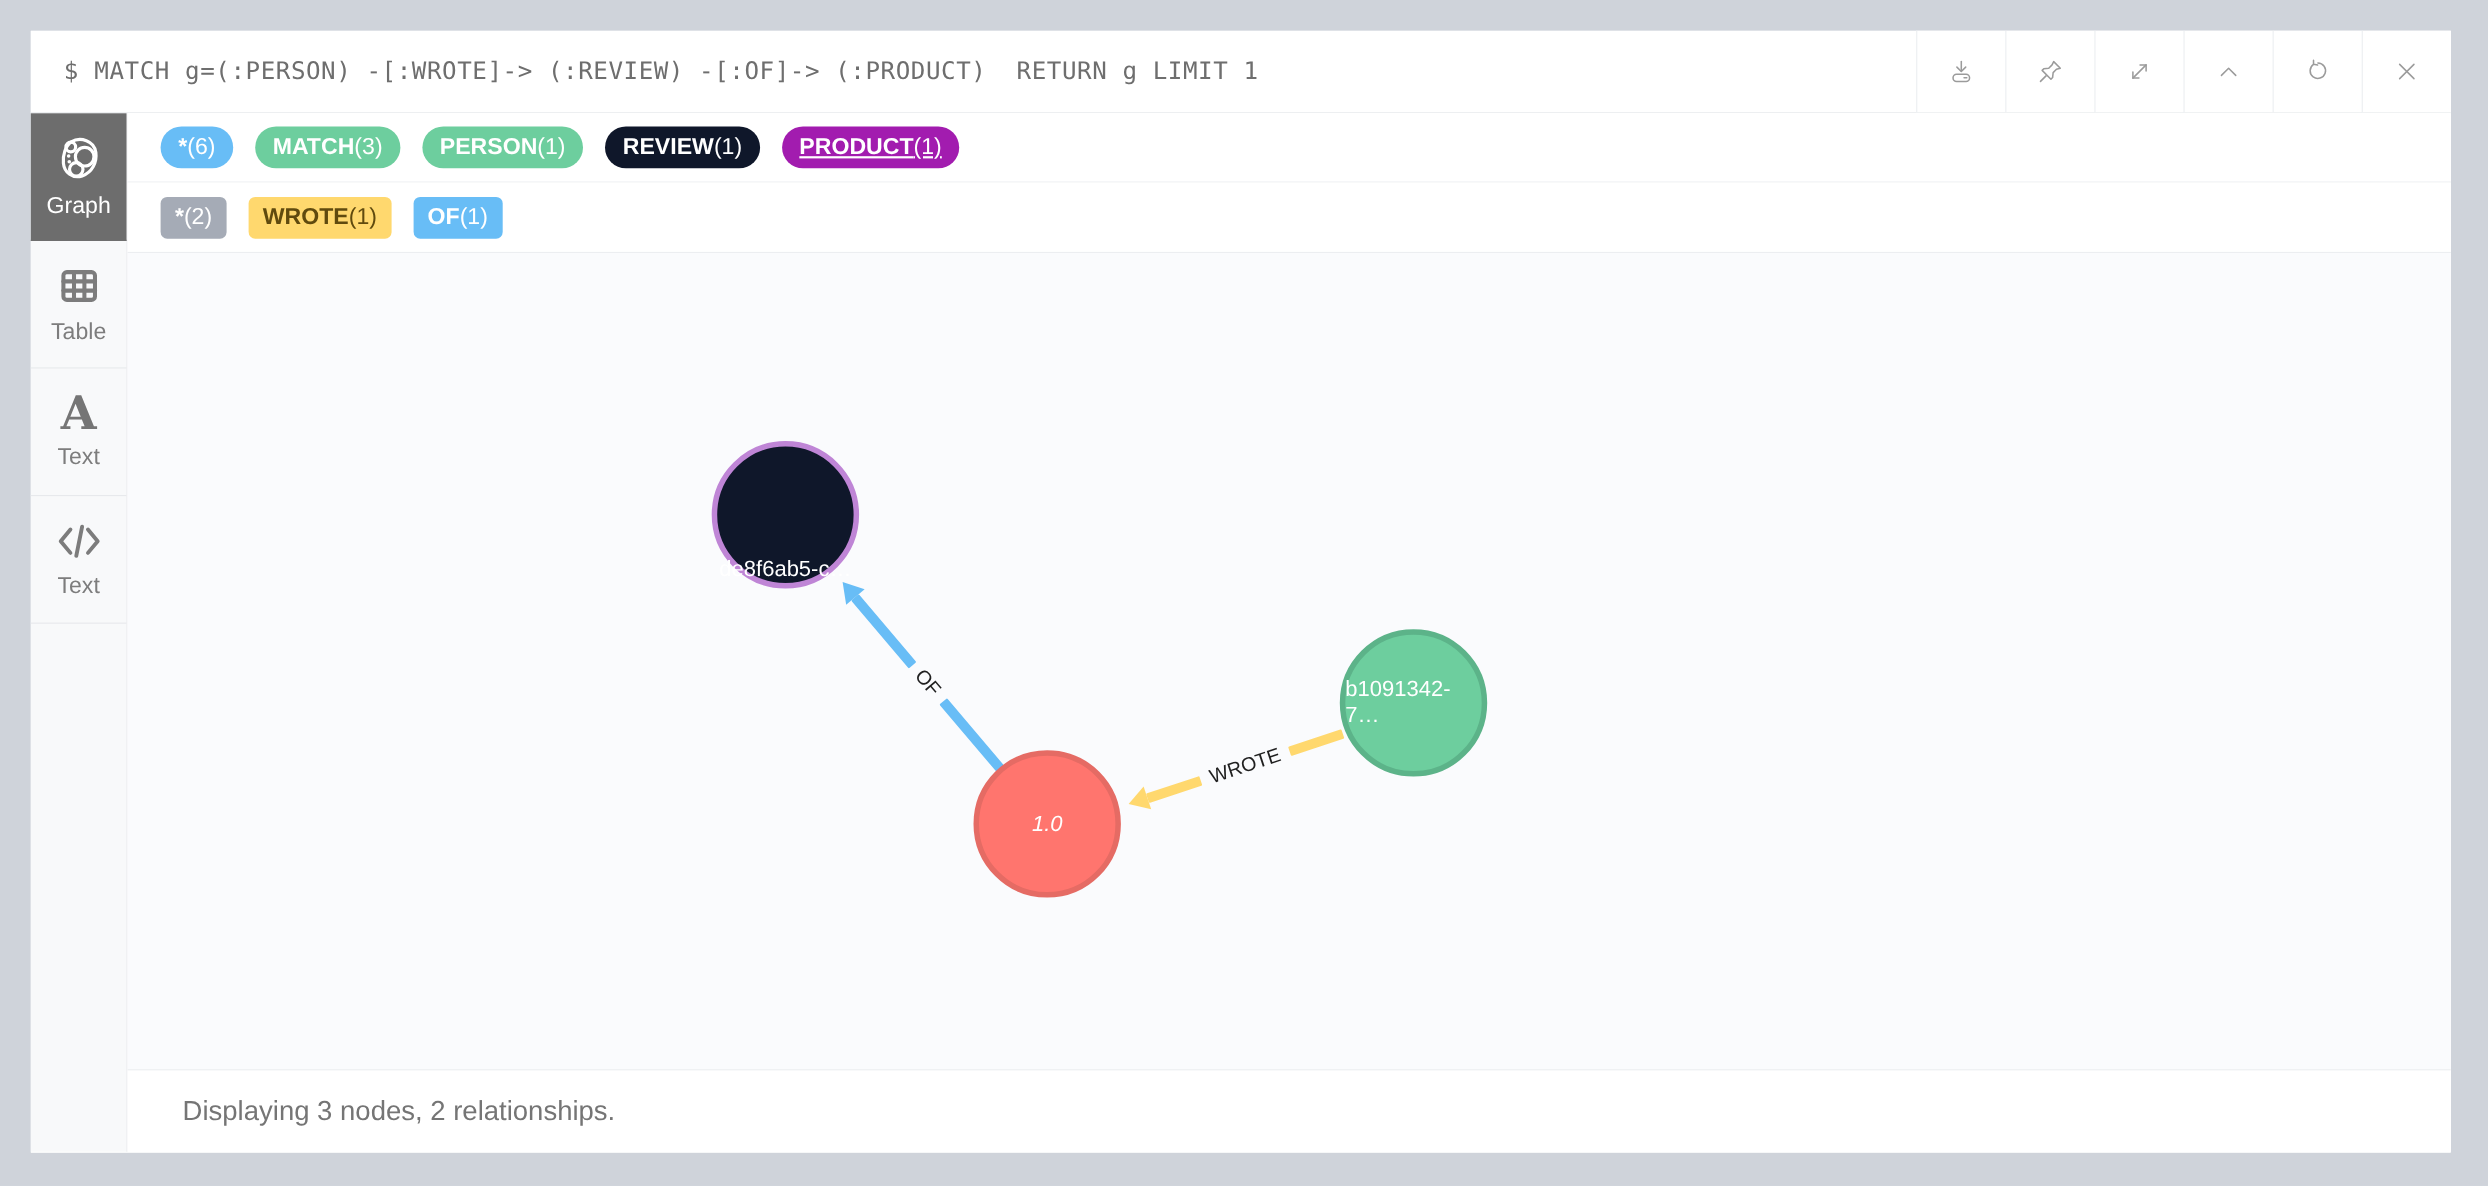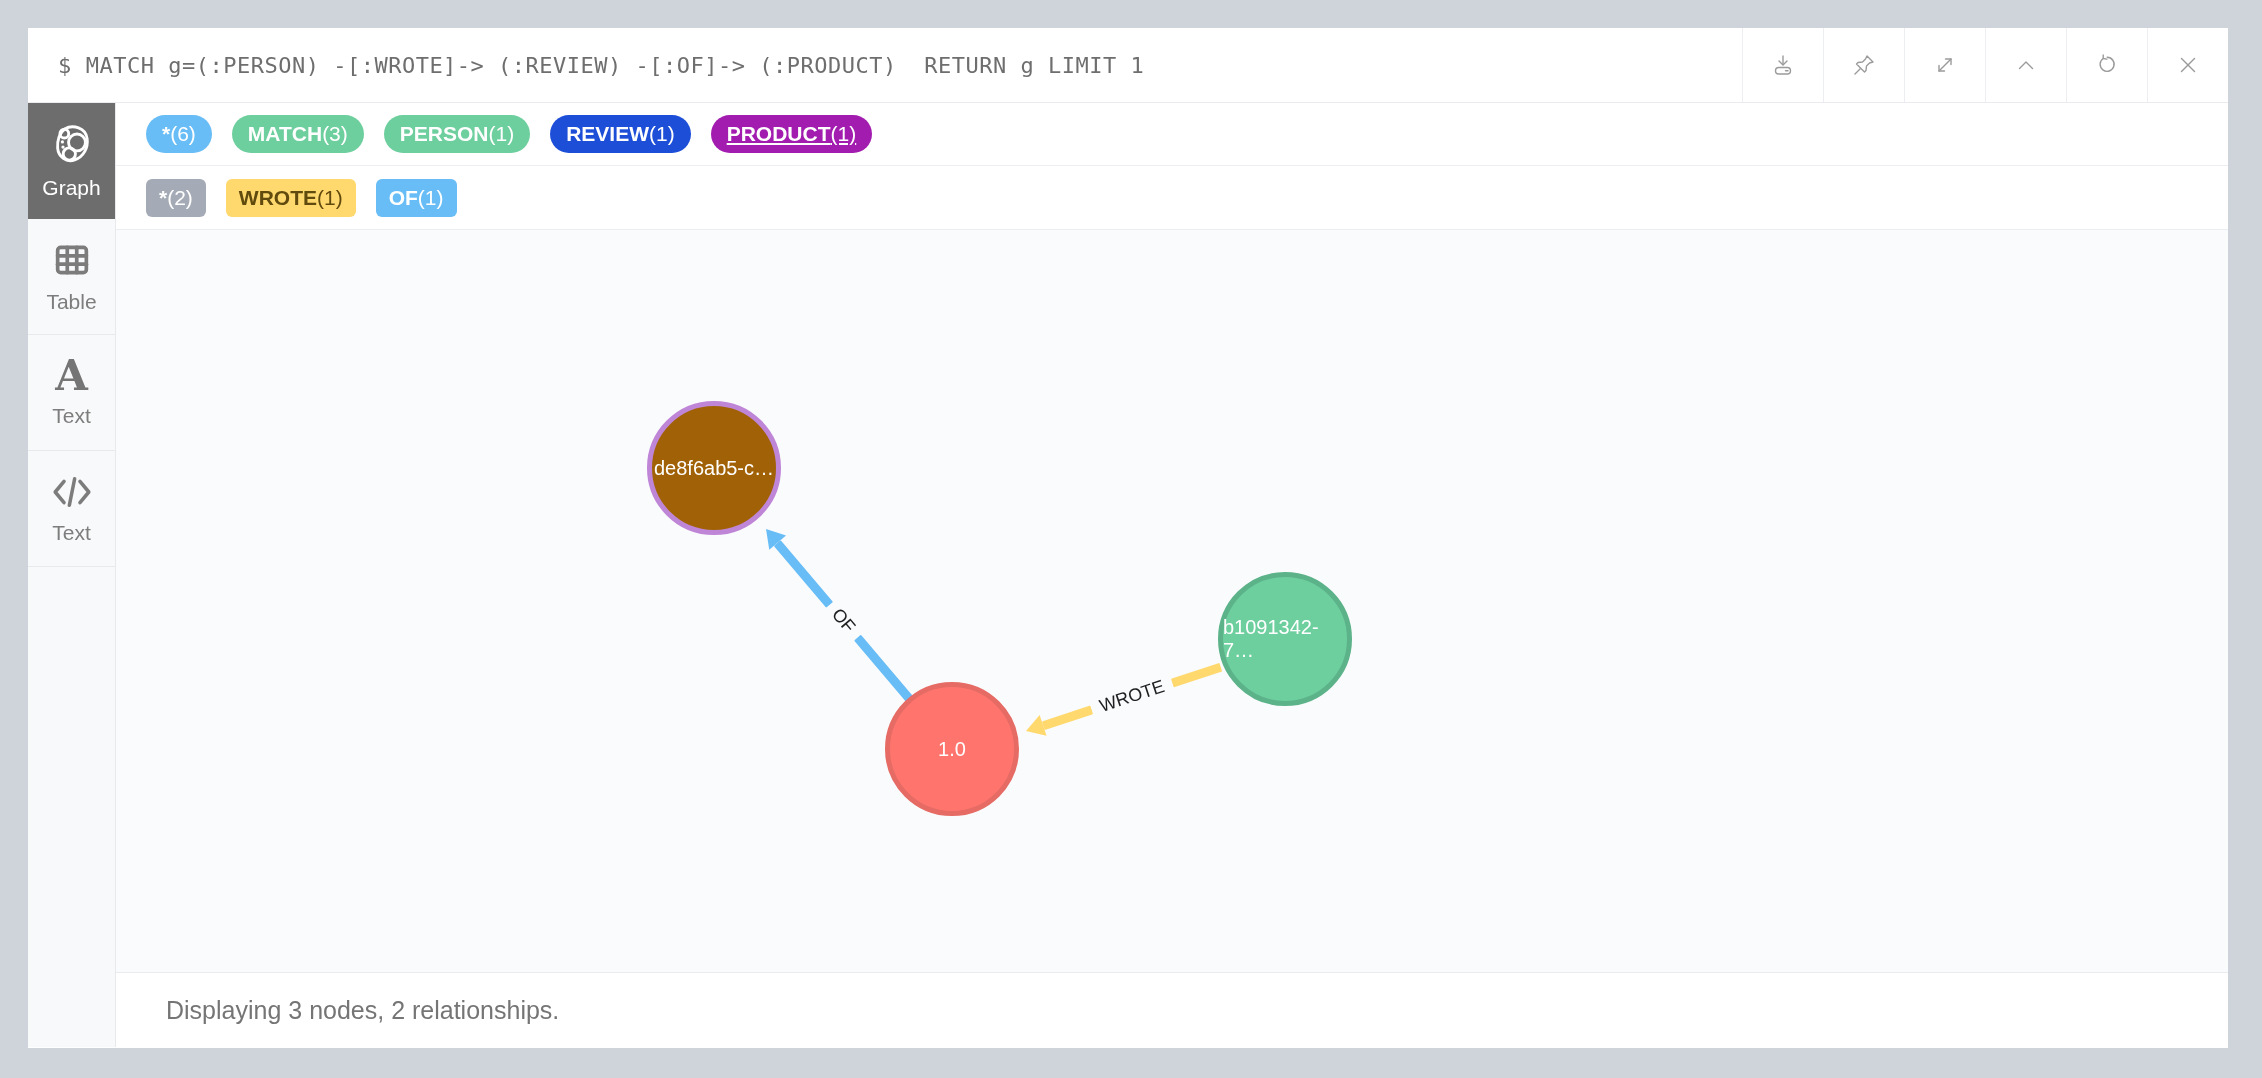--- a/index.html
+++ b/index.html
@@ -148,21 +148,21 @@
       <div class="badge-row nodes">
         <span class="badge" style="background-color: rgb(104, 189, 246); color: rgb(255, 255, 255);">
           <b>*</b><span>(6)</span>
         </span>
         <span class="badge" style="background-color: rgb(109, 206, 158); color: rgb(255, 255, 255);">
           <b>MATCH</b><span>(3)</span>
         </span>
         <span class="badge" style="background-color: rgb(109, 206, 158); color: rgb(255, 255, 255);">
           <b>PERSON</b><span>(1)</span>
         </span>
-        <span class="badge" style="background-color: #1d4ed8; color: rgb(255, 255, 255);">
+        <span class="badge" style="background-color: #0f172a; color: rgb(255, 255, 255);">
           <b>REVIEW</b><span>(1)</span>
         </span>
         <span class="badge" style="background-color: #a21caf; color: rgb(255, 255, 255); text-decoration: underline;">
           <b>PRODUCT</b><span>(1)</span>
         </span>
       </div>
 
       <div class="badge-row rels">
         <span class="badge" style="background-color: rgb(165, 171, 182); color: rgb(255, 255, 255);">
           <b>*</b><span>(2)</span>
@@ -184,24 +184,24 @@
           <span class="seg" style="background-color: rgb(104, 189, 246);"></span>
         </div>
 
         <div class="edge" style="left:910px; top:489px; width:205px; transform:rotate(-18.3deg);">
           <span class="arrow" style="border-right-color: rgb(255, 216, 110);"></span>
           <span class="seg" style="background-color: rgb(255, 216, 110);"></span>
           <span class="edge-label">WROTE</span>
           <span class="seg" style="background-color: rgb(255, 216, 110);"></span>
         </div>
 
-        <div class="gnode" style="left: 531px; top: 171px; background-color: #a16207; border-color: rgb(191, 133, 214);">
+        <div class="gnode" style="left: 531px; top: 171px; background-color: #0f172a; border-color: rgb(191, 133, 214); align-items: flex-end;">
           <span>de8f6ab5-c…</span>
         </div>
-        <div class="gnode" style="left: 769px; top: 452px; background-color: rgb(255, 117, 110); border-color: rgb(229, 107, 100);">
+        <div class="gnode" style="left: 769px; top: 452px; background-color: rgb(255, 117, 110); border-color: rgb(229, 107, 100); font-style: italic;">
           <span>1.0</span>
         </div>
         <div class="gnode" style="left: 1102px; top: 342px; background-color: rgb(109, 206, 158); border-color: rgb(92, 179, 137);">
           <span>b1091342-7…</span>
         </div>
 
       </div>
 
       <div class="status-bar">
         <span>Displaying 3 nodes, 2 relationships.</span>

